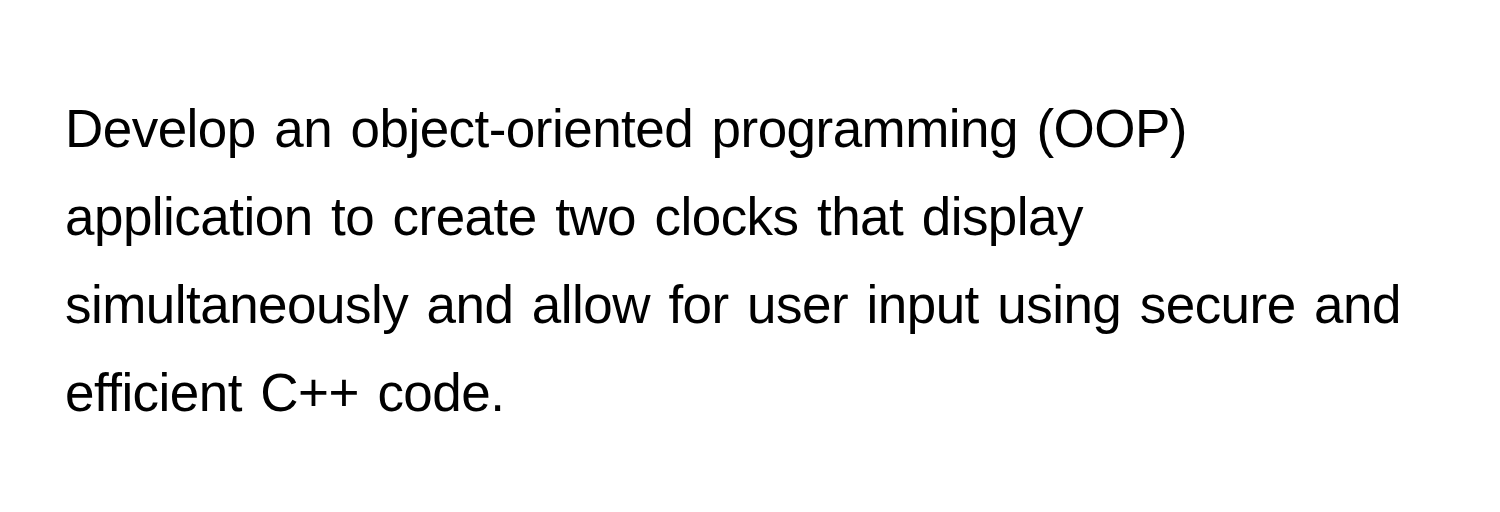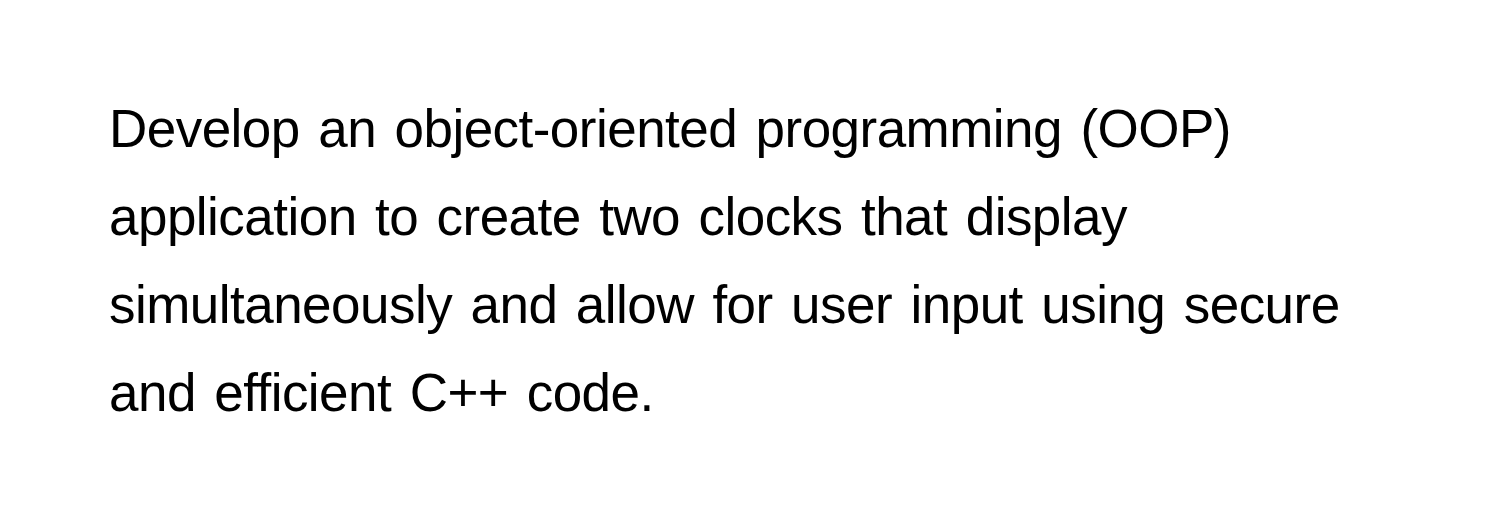--- a/index.html
+++ b/index.html
@@ -16,19 +16,18 @@
       align-items: flex-start;
       padding: 85px 65px 0 65px;
     }
     .document-text {
       font-size: 53px;
       line-height: 1.66;
       color: #000000;
       font-weight: 400;
       letter-spacing: -0.01em;
       word-spacing: 0.08em;
-      margin-left: 44px;
     }
   </style>
 </head>
 <body>
 
 <p class="document-text">Develop an object-oriented programming (OOP) application to create two clocks that display simultaneously and allow for user input using secure and efficient C++ code.</p>
 
 </body></html>

